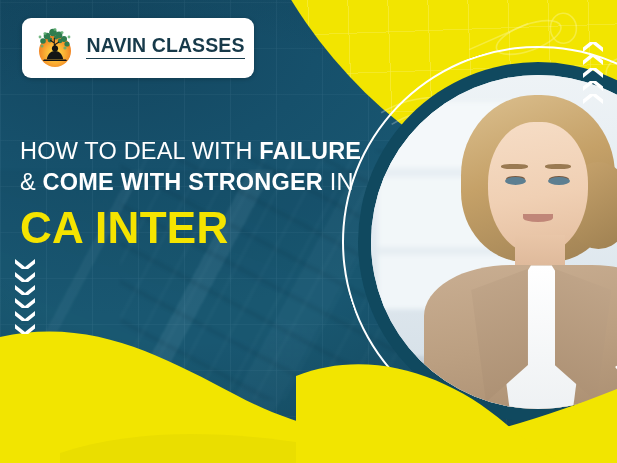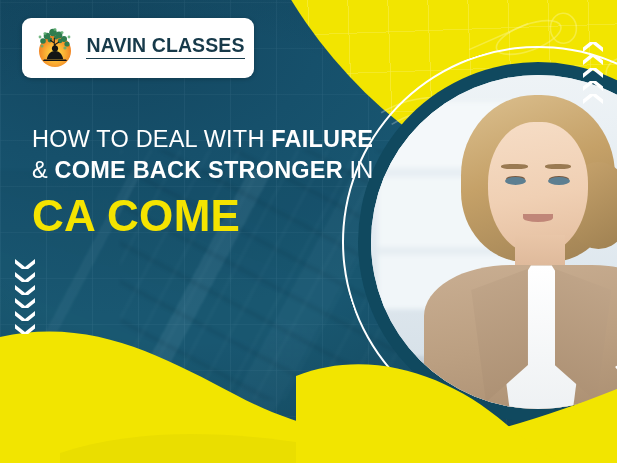--- a/index.html
+++ b/index.html
@@ -290,23 +290,22 @@
     font-weight: 400;
     color: #2d4e5e;
     line-height: 1.05;
     white-space: nowrap;
   }
 
   
   .headline {
     position: absolute;
     left: 20px;
-    top: 124px;
+    top: 136px;
     width: 350px;
-    margin-left: 12px;
   }
   .hl-line {
     color: #ffffff;
     font-size: 23.5px;
     line-height: 1.33;
     font-weight: 400;
     letter-spacing: .2px;
     white-space: nowrap;
   }
   .hl-line .b { font-weight: 700; }
@@ -458,17 +457,17 @@
       </g>
     </svg>
     <div class="logo-text">
       <div class="logo-title">NAVIN CLASSES</div>
       <div class="logo-rule"></div>
     </div>
   </div>
 
   <div class="headline">
     <div class="hl-line"><span>HOW TO DEAL WITH </span><span class="b">FAILURE</span></div>
-    <div class="hl-line"><span>&amp; </span><span class="b">COME BACK STRONGER</span><span> IN</span></div>
-    <div class="hl-accent">CA COME</div>
+    <div class="hl-line"><span>&amp; </span><span class="b">COME WITH STRONGER</span><span> IN</span></div>
+    <div class="hl-accent">CA INTER</div>
   </div>
 
 </div>
 
 </body></html>

